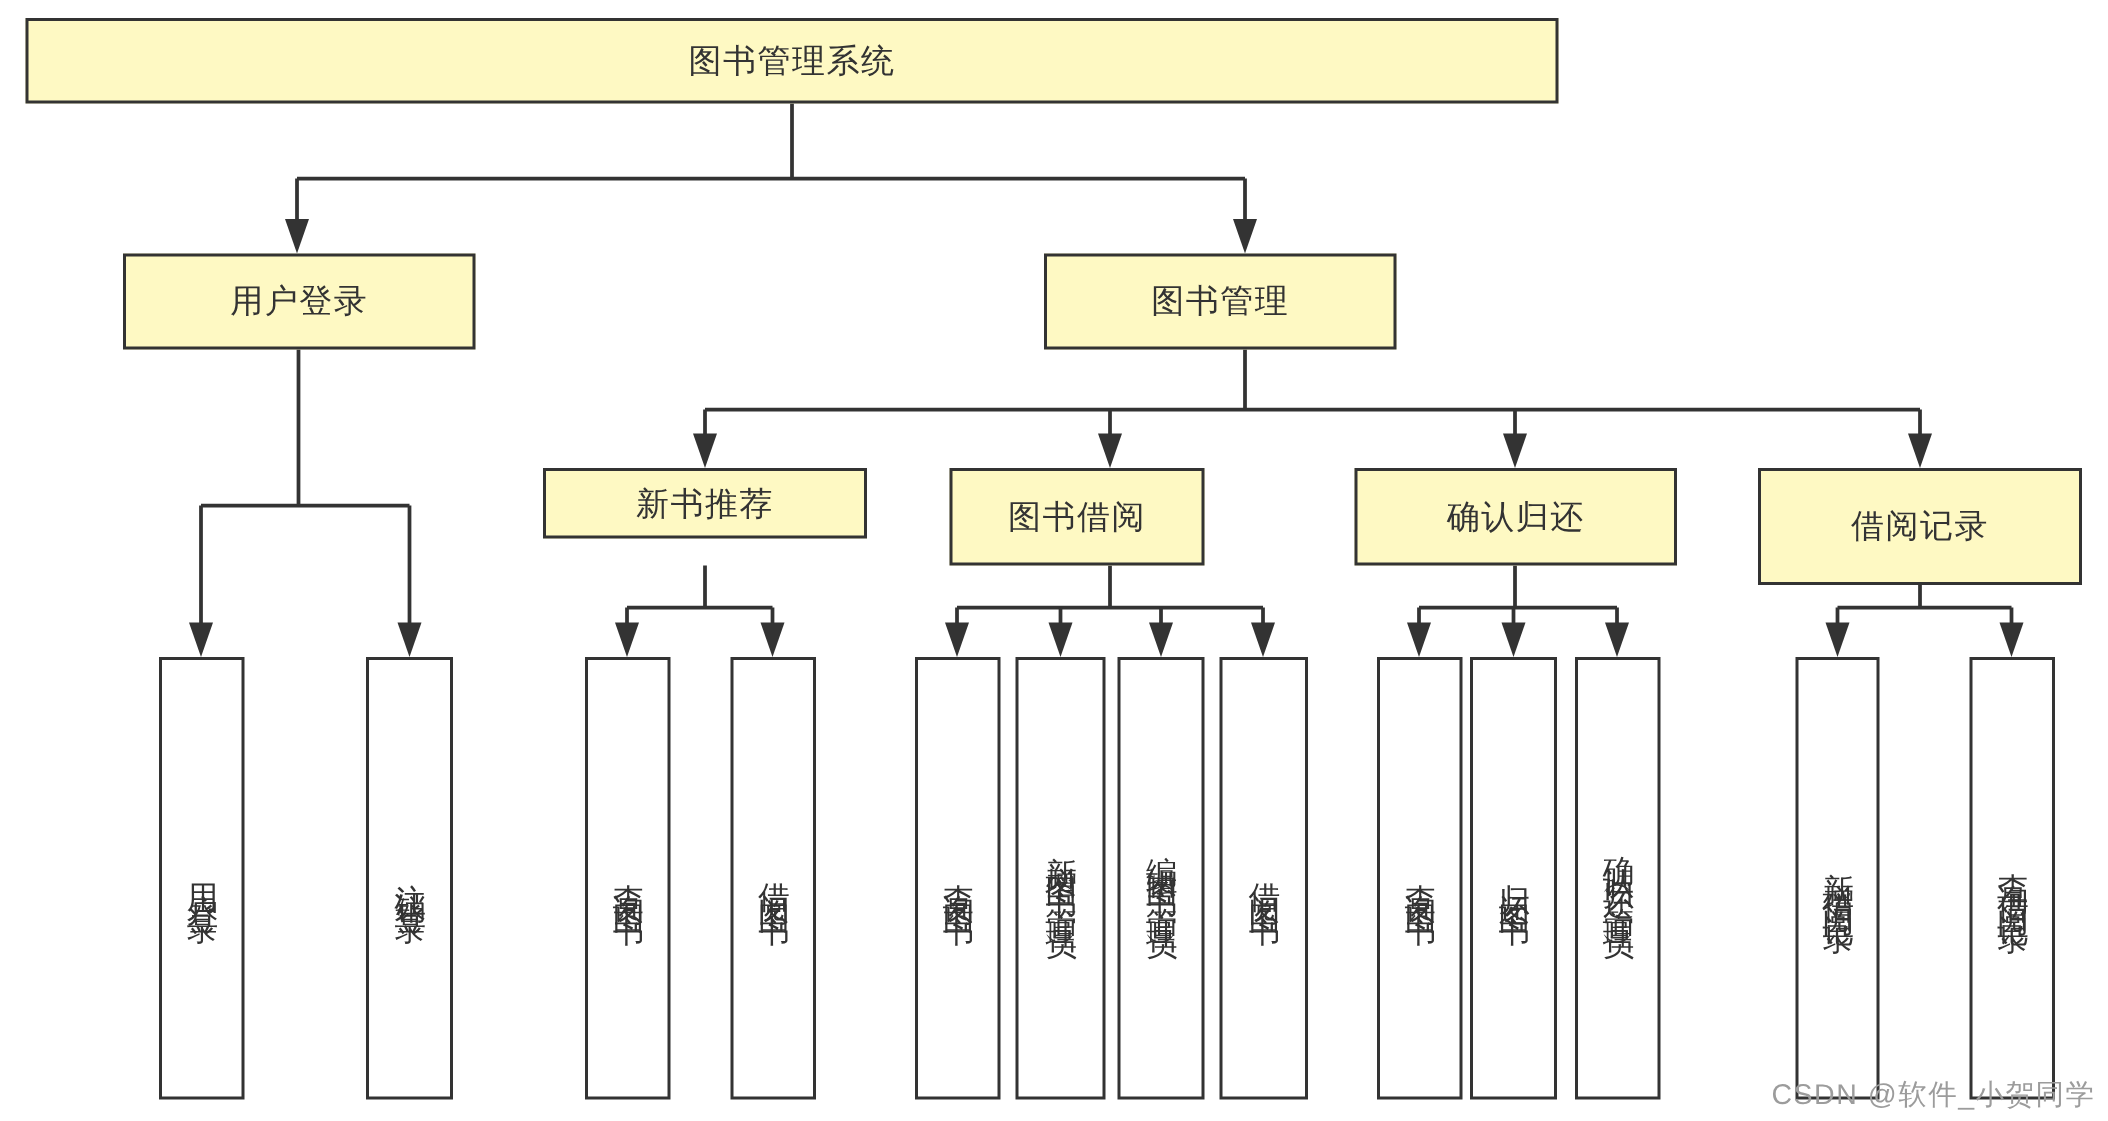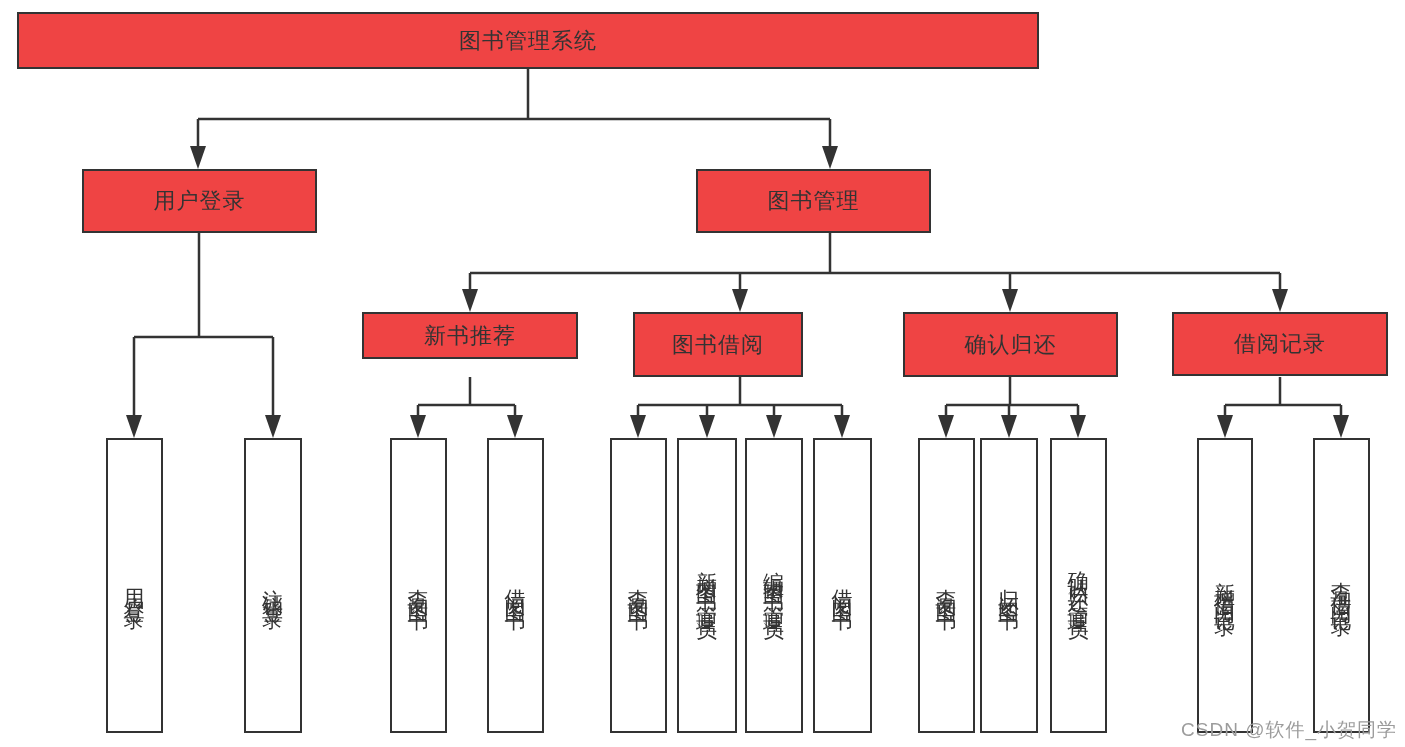--- a/index.html
+++ b/index.html
@@ -14,21 +14,21 @@
     width:1405px;height:747px;
     background:var(--bg);
     font-family:"Liberation Sans","DejaVu Sans",sans-serif;
     overflow:hidden;
   }
   #wires{position:absolute;left:0;top:0;z-index:1;}
   .node{
     position:absolute;
     box-sizing:border-box;
     border:2.5px solid var(--line);
-    background:#ef4444;
+    background:#fef9c3;
     display:flex;align-items:center;justify-content:center;
     color:var(--text);
     font-size:22px;
     letter-spacing:1px;
     z-index:2;
   }
   .leaf{
     position:absolute;
     box-sizing:border-box;
     border:2.5px solid var(--line);
@@ -102,21 +102,21 @@
   </svg>
 
   <div class="node" style="left:17px;top:12px;width:1022px;height:57px;">图书管理系统</div>
 
   <div class="node" style="left:82px;top:169px;width:235px;height:64px;">用户登录</div>
   <div class="node" style="left:696px;top:169px;width:235px;height:64px;">图书管理</div>
 
   <div class="node" style="left:362px;top:312px;width:216px;height:47px;">新书推荐</div>
   <div class="node" style="left:633px;top:312px;width:170px;height:65px;">图书借阅</div>
   <div class="node" style="left:903px;top:312px;width:215px;height:65px;">确认归还</div>
-  <div class="node" style="left:1172px;top:312px;width:216px;height:64px;">借阅记录</div>
+  <div class="node" style="left:1172px;top:312px;width:216px;height:78px;">借阅记录</div>
 
   <div class="leaf" style="left:106px;top:438px;width:57px;height:295px;">
     <span>用户登录</span>
     </div>
   <div class="leaf" style="left:244px;top:438px;width:58px;height:295px;">
     <span>注销登录</span>
     </div>
 
   <div class="leaf" style="left:390px;top:438px;width:57px;height:295px;">
     <span>查询图书</span>

